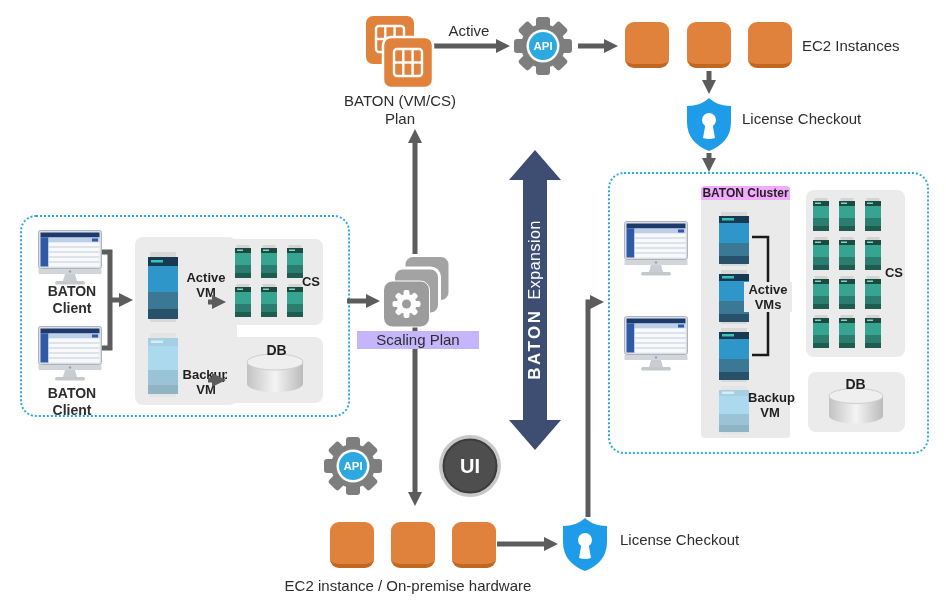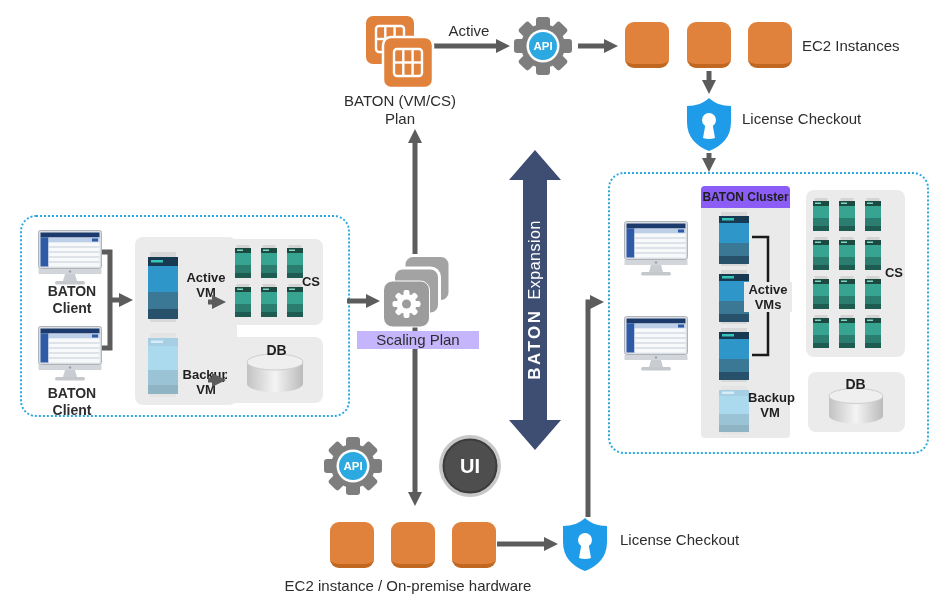--- a/index.html
+++ b/index.html
@@ -20,21 +20,21 @@
   .icon-text{position:absolute;inset:0;display:flex;align-items:center;justify-content:center;
              color:#fff;font-weight:700;font-family:"Liberation Sans",sans-serif;}
   #overlay{position:absolute;left:0;top:0;z-index:1;}
   .z2{z-index:2;}
   .z3{z-index:3;}
   #expansion-text{position:absolute;left:385px;top:280px;width:300px;height:40px;
                   transform:rotate(-90deg);display:flex;align-items:center;justify-content:center;
                   gap:9px;color:#fff;z-index:2;}
   #expansion-text .brand{font-size:17px;font-weight:700;letter-spacing:2.5px;}
   #expansion-text .word{font-size:16px;font-weight:500;letter-spacing:0.5px;}
-  .cluster-header{position:absolute;left:0;top:0;width:100%;height:22px;background:#8b5cf6;
+  .cluster-header{position:absolute;left:0;top:0;width:100%;height:14px;background:#f0abfc;
                   border-radius:4px 4px 0 0;display:flex;align-items:center;justify-content:center;
                   font-size:12px;font-weight:700;color:#1f1f1f;}
   .bg-white{background:#c4b5fd;padding:0 3px;}
   .bg-panel{background:#EAEAEA;}
 </style>
 </head>
 <body>
 
 <div id="canvas">
 

